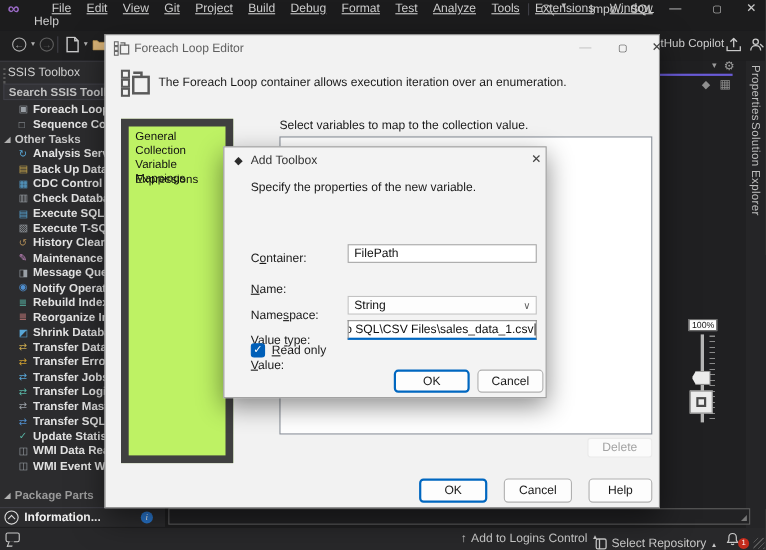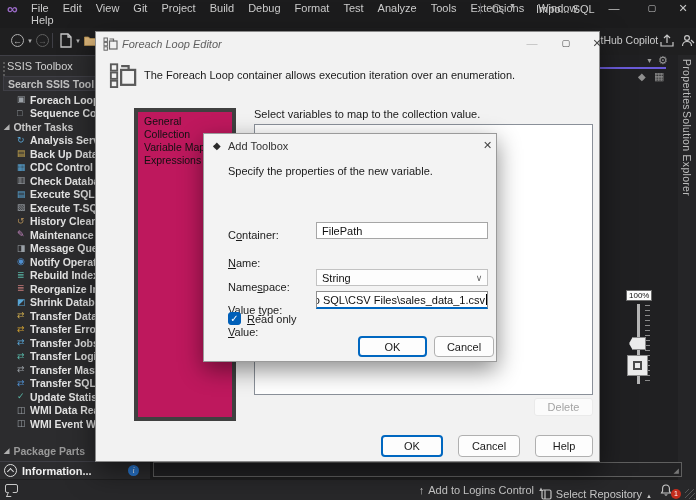--- a/index.html
+++ b/index.html
@@ -3,21 +3,21 @@
 <meta charset="utf-8">
 <style>
   * { margin:0; padding:0; box-sizing:border-box; }
   html,body { width:696px; height:500px; overflow:hidden; background:#1f1f20;
     font-family:"Liberation Sans", sans-serif; font-size:11px; }
   #screen { position:relative; width:696px; height:500px; background:#1f1f20; overflow:hidden; }
 
   
   #titlebar { position:absolute; left:0; top:0; width:696px; height:28px; background:#1c1c1d; color:#cccccc; z-index:3; }
   .vs-logo { position:absolute; left:7px; top:0px; font-size:15px; color:#9b6bc8; font-weight:bold; }
-  .menubar { position:absolute; left:24px; top:0; height:15px; display:flex; }
+  .menubar { position:absolute; left:40px; top:0; height:15px; display:flex;text-decoration:underline; }
   .menu-item { padding:2px 7px 0 7px; color:#cccccc; }
   .menu-help { position:absolute; left:24px; top:14px; padding:0 7px; color:#cccccc; }
   .menu-sep { position:absolute; left:480px; top:3px; width:1px; height:11px; background:#3f3f46; }
   .search-icon { position:absolute; left:492px; top:4px; width:9px; height:9px; border:1.4px solid #b8b8b8; border-radius:50%; }
   .search-icon::after { content:""; position:absolute; left:7px; top:7px; width:4px; height:1.4px; background:#b8b8b8; transform:rotate(45deg); }
   .search-caret { position:absolute; left:509px; top:2px; font-size:7px; color:#b8b8b8; }
   .win-title { position:absolute; left:536px; top:3px; color:#cccccc; }
   .cap-btn { position:absolute; top:0; width:22px; height:17px; text-align:center; line-height:17px; color:#c8c8c8; font-size:11px; }
   #btn-min { left:603px; } #btn-max { left:641px; font-size:9px; } #btn-close { left:672px; }
 
@@ -94,24 +94,24 @@
 
   
   .dlg-btn { background:#fdfdfd; border:1px solid #b0b0b0; border-radius:4px; color:#1a1a1a; font-size:11px;
     font-family:"Liberation Sans",sans-serif; position:absolute; }
   .dlg-btn.primary { border:2px solid #0067c0; }
   .dlg-x { color:#444; text-align:center; }
 
   
   #foreach-dlg { position:absolute; left:95px; top:31px; width:505px; height:431px; background:#f2f2f2;
     border:1px solid #8a8a8a; box-shadow:0 10px 26px rgba(0,0,0,.5); z-index:10; }
-  .fd-title { position:absolute; left:26px; top:6px; color:#606060;font-style:italic; }
+  .fd-title { position:absolute; left:26px; top:6px; color:#606060; }
   .fd-cap { position:absolute; top:3px; width:16px; height:16px; line-height:16px; font-size:11px; text-align:center; }
   .fd-desc { position:absolute; left:48px; top:37px; color:#1a1a1a; }
-  .fd-nav { position:absolute; left:38px; top:76px; width:102px; height:313px; background:#be185d; border:4px solid #404040; padding-top:3px; }
+  .fd-nav { position:absolute; left:14px; top:76px; width:102px; height:313px; background:#bef264; border:7px solid #404040; padding-top:3px; }
   .fd-nav-item { height:13px; padding-left:6px; color:#111; font-size:10.5px; }
   .fd-label { position:absolute; left:158px; top:76px; color:#1a1a1a; }
   .fd-grid { position:absolute; left:158px; top:92px; width:339px; height:271px; background:#fff; border:1px solid #8a9099; }
   .fd-delete { position:absolute; left:438px; top:366px; width:59px; height:18px; background:#fbfbfb; border:1px solid #eaeaea;
     border-radius:3px; color:#a3a3a3; font-size:11px; text-align:center; line-height:16px; }
   .fd-ok { left:285px; top:403px; width:62px; height:22px; }
   .fd-cancel { left:362px; top:403px; width:62px; height:22px; }
   .fd-help { left:439px; top:403px; width:58px; height:22px; }
 
   

